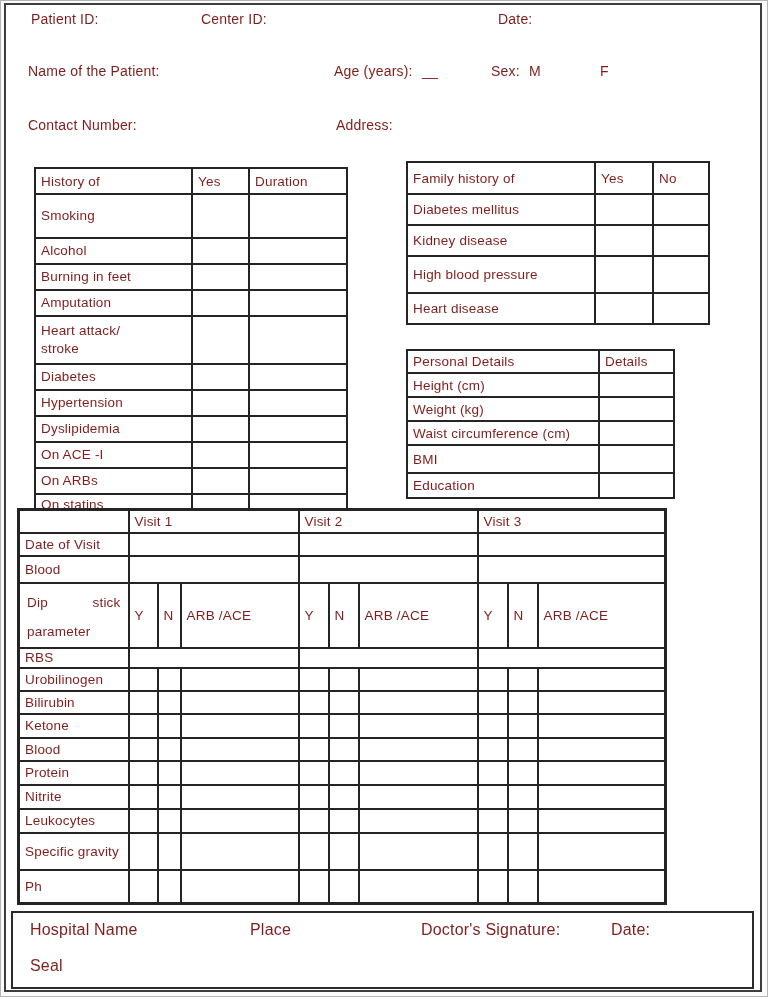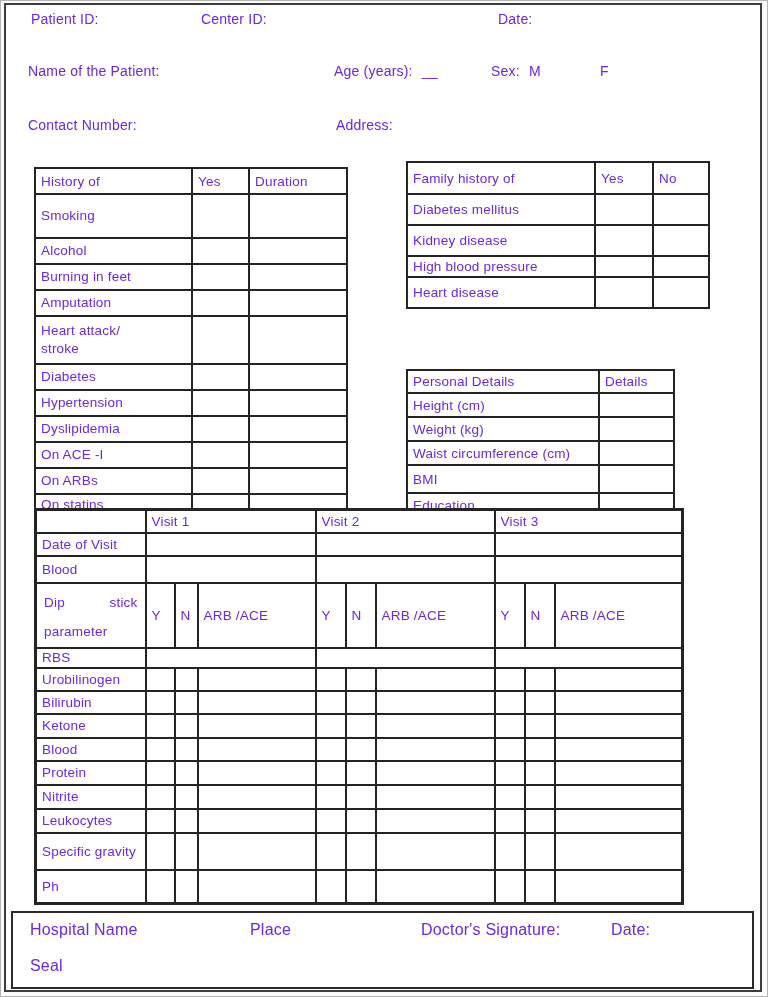--- a/index.html
+++ b/index.html
@@ -1,19 +1,19 @@
 <!DOCTYPE html>
 <html><head>
 <meta charset="utf-8">
 <style>
   html,body{margin:0;padding:0;background:#e9e9e9;}
   .page{
     position:relative;width:768px;height:997px;margin:0 auto;
     background:#fbfbfb;border:1px solid #b5b5b5;box-sizing:border-box;
-    font-family:"Liberation Sans","DejaVu Sans",sans-serif;color:#6d28d9;
+    font-family:"Liberation Sans","DejaVu Sans",sans-serif;color:#7f1d1d;
     overflow:hidden;
   }
   .frame{
     position:absolute;left:3px;top:2px;width:758px;height:989px;
     border:2px solid #3d3d3d;background:#ffffff;box-sizing:border-box;
   }
   .lbl{position:absolute;font-size:14px;white-space:pre;letter-spacing:.2px;}
   table.form-table{
     position:absolute;border-collapse:collapse;table-layout:fixed;background:#fff;
   }
@@ -140,33 +140,33 @@
         <tr style="height: 31px;">
           <td>Diabetes mellitus</td>
           <td></td>
           <td></td>
         </tr>
         <tr style="height: 31px;">
           <td>Kidney disease</td>
           <td></td>
           <td></td>
         </tr>
-        <tr style="height: 21px;">
+        <tr style="height: 37px;">
           <td>High blood pressure</td>
           <td></td>
           <td></td>
         </tr>
         <tr style="height: 31px;">
           <td>Heart disease</td>
           <td></td>
           <td></td>
         </tr>
       </tbody>
     </table>
-  <table class="form-table" id="personal-table" style="left:405px;top:368px">
+  <table class="form-table" id="personal-table" style="left:405px;top:348px">
       <colgroup>
         <col style="width: 192px;">
         <col style="width: 75px;">
       </colgroup>
       <tbody>
         <tr style="height: 23px;">
           <th>Personal Details</th>
           <th class="center">Details</th>
         </tr>
         <tr style="height: 24px;">
@@ -184,21 +184,21 @@
         <tr style="height: 28px;">
           <td>BMI</td>
           <td></td>
         </tr>
         <tr style="height: 25px;">
           <td>Education</td>
           <td></td>
         </tr>
       </tbody>
     </table>
-  <table class="form-table" id="visits-table" style="left:33px;top:507px">
+  <table class="form-table" id="visits-table" style="left:16px;top:507px">
       <colgroup>
         <col style="width: 110px;">
         <col style="width: 29px;">
         <col style="width: 23px;">
         <col style="width: 118px;">
         <col style="width: 30px;">
         <col style="width: 30px;">
         <col style="width: 119px;">
         <col style="width: 30px;">
         <col style="width: 30px;">

